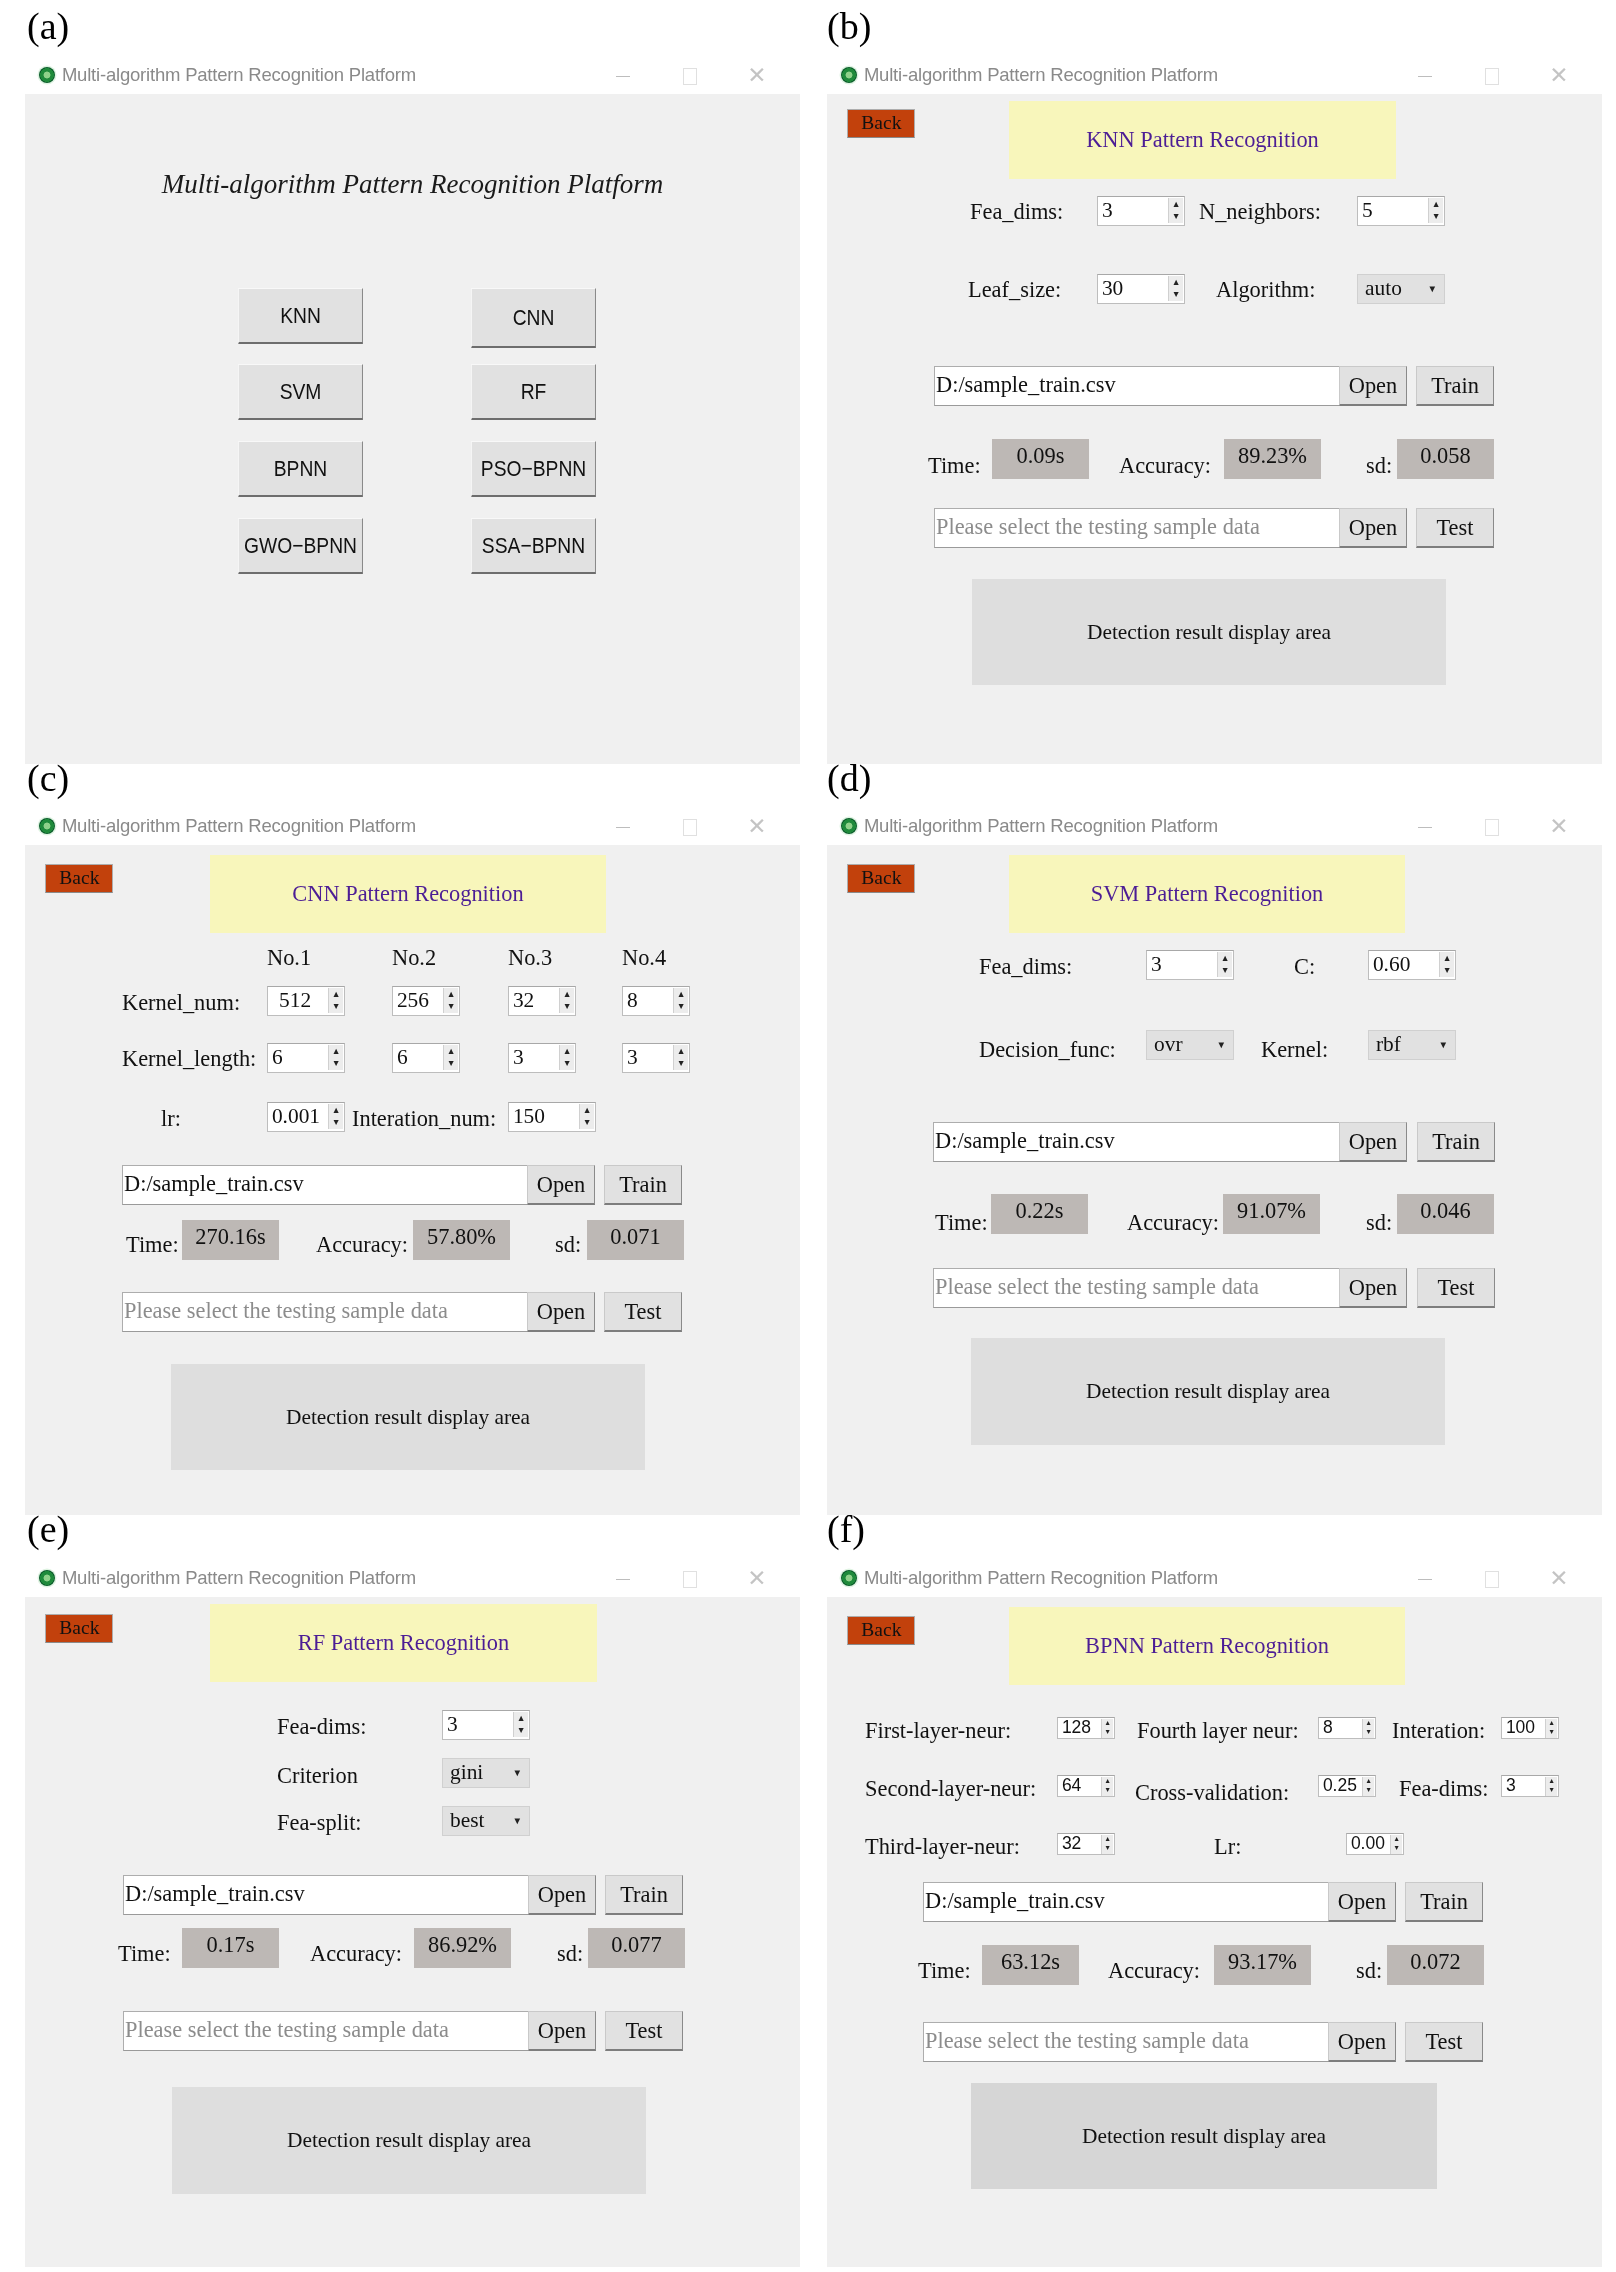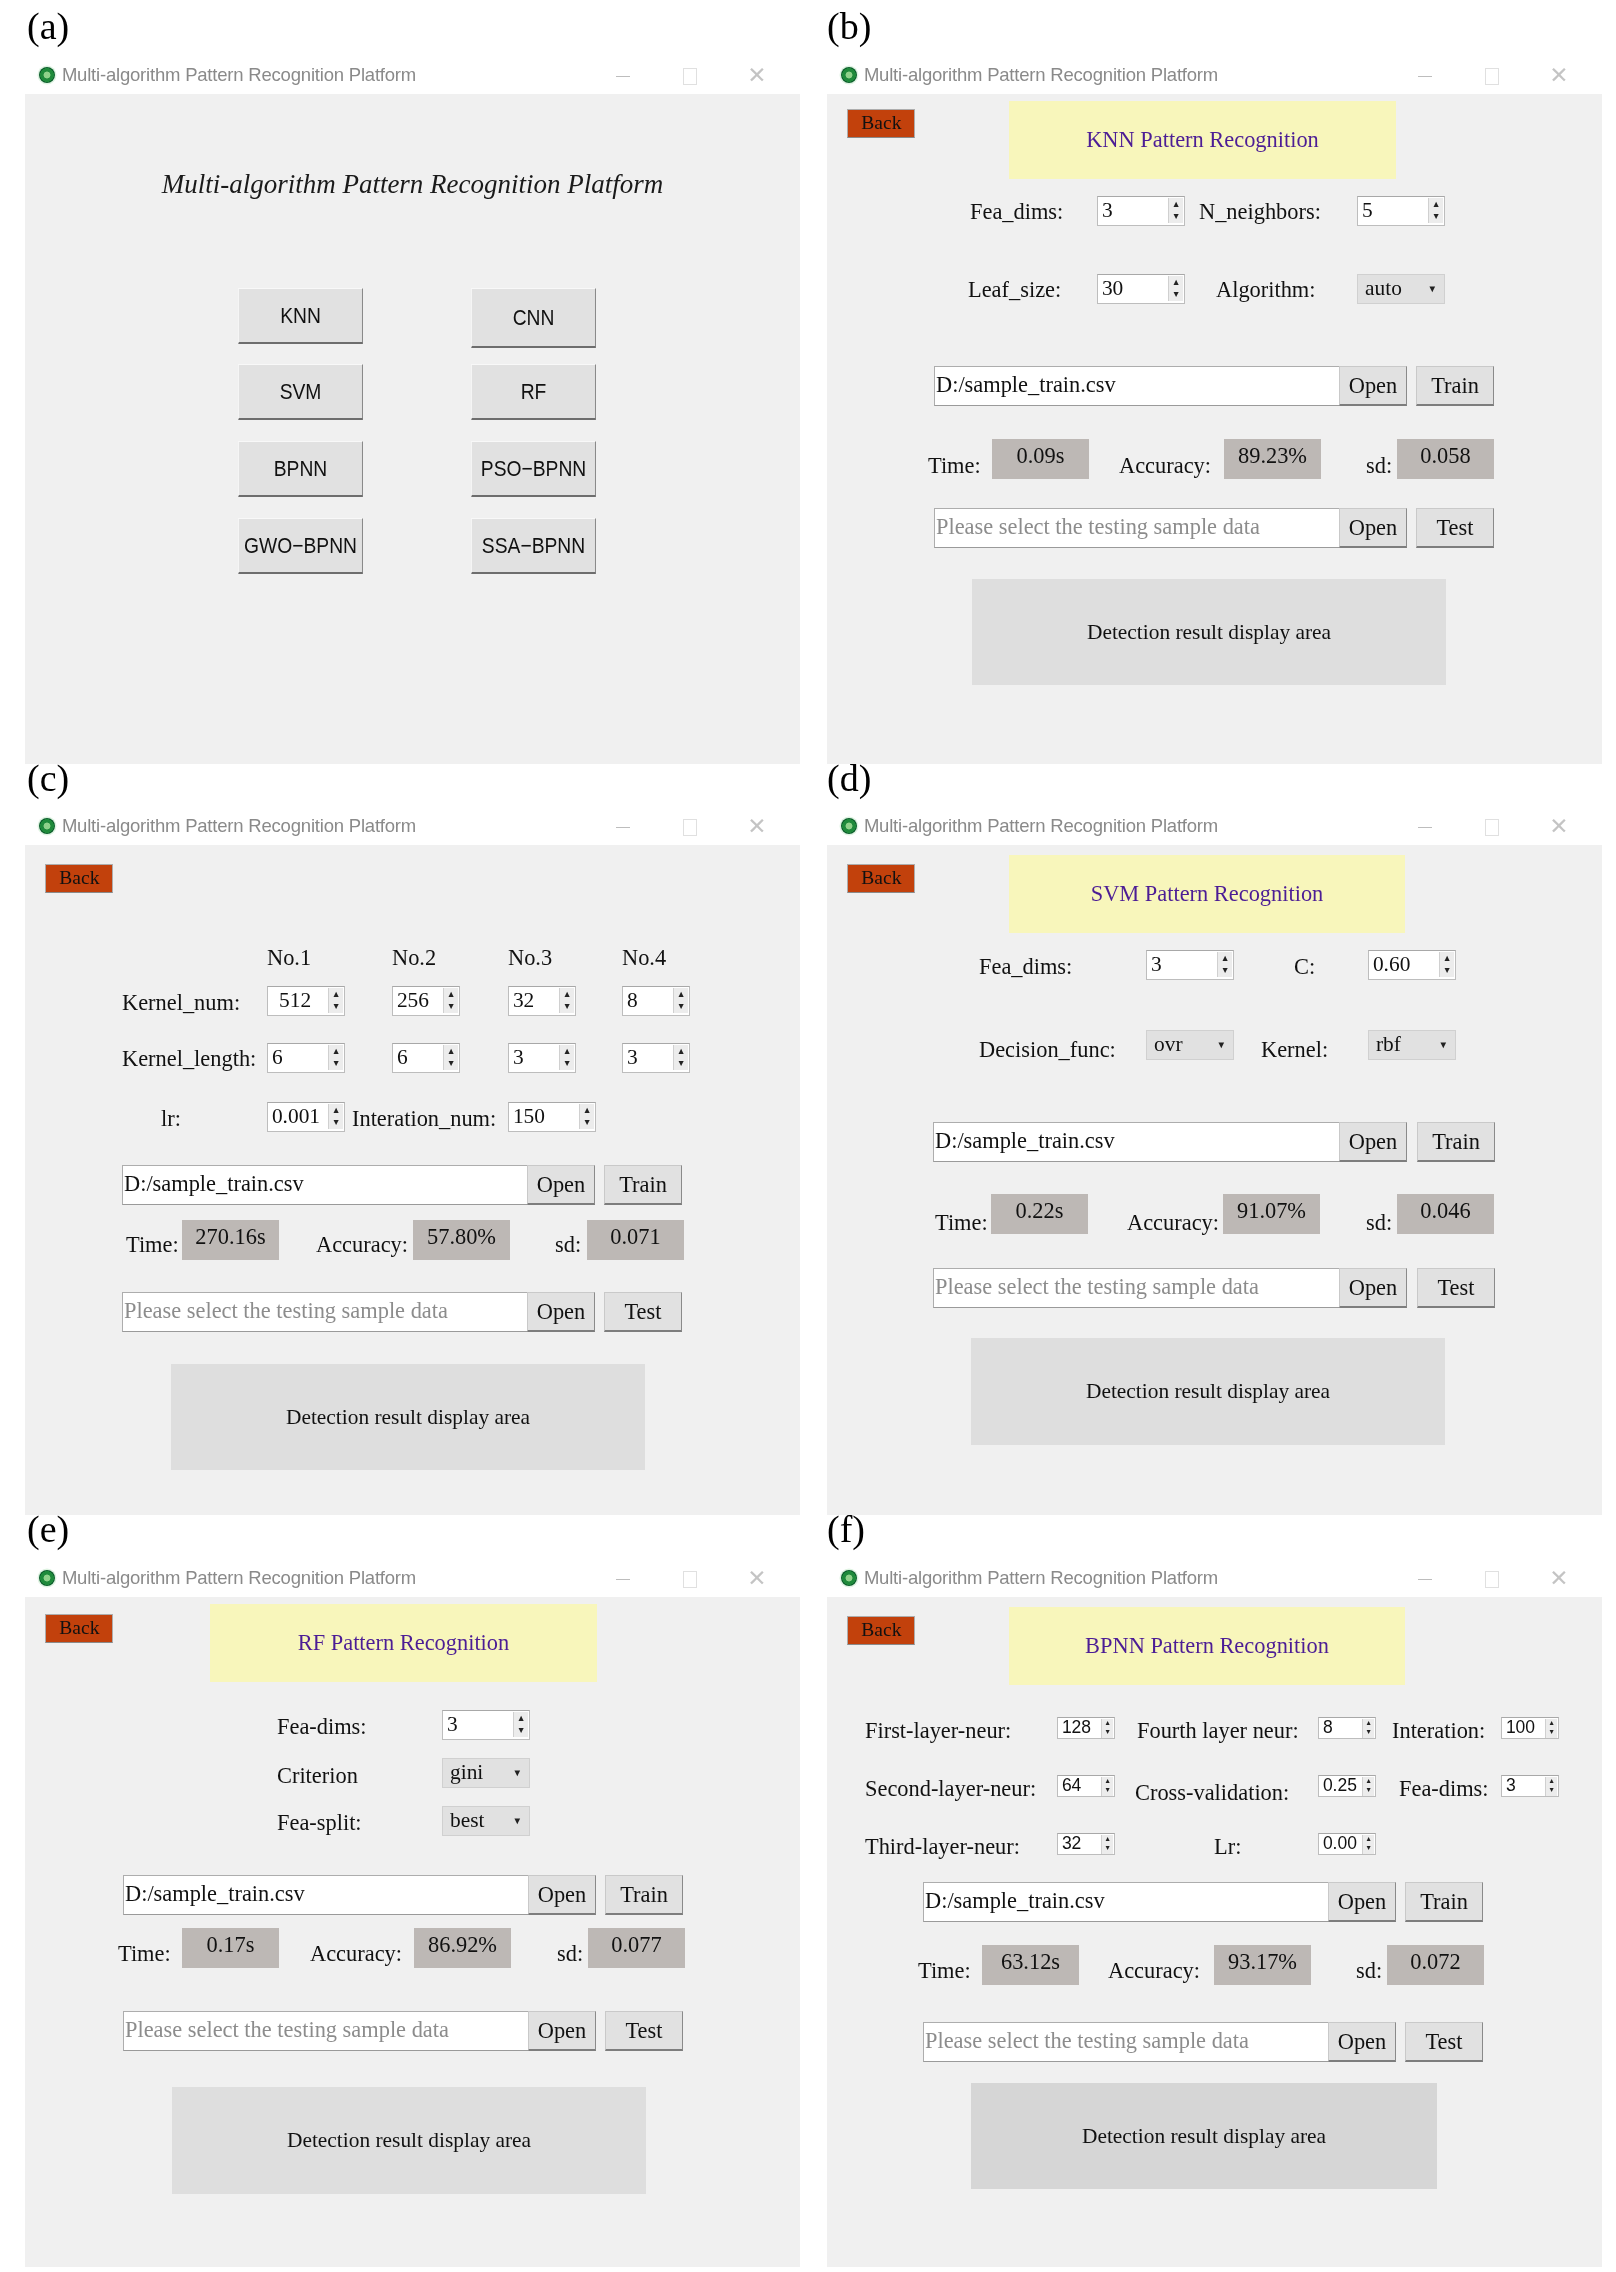--- a/index.html
+++ b/index.html
@@ -142,20 +142,21 @@
     <span class="app-icon"></span>
     <span class="title-text">Multi-algorithm Pattern Recognition Platform</span>
     <div class="win-ctrls">
       <span class="win-ctrl min"></span>
       <span class="win-ctrl max"></span>
       <span class="win-ctrl close">✕</span>
     </div>
   </div>
   <div class="content">
     <div class="back-btn" style="top:18.5px;">Back</div>
+    <div class="header-box" style="left:185px; top:9.7px; width:396px; height:78px;">CNN Pattern Recognition</div>
 
     <div class="lbl" style="left:242px; top:102px;">No.1</div>
     <div class="lbl" style="left:367px; top:102px;">No.2</div>
     <div class="lbl" style="left:483px; top:102px;">No.3</div>
     <div class="lbl" style="left:597px; top:102px;">No.4</div>
 
     <div class="lbl" style="left:97px; top:147px;">Kernel_num:</div>
     <div class="spin" style="left:242px; top:141px; width:78px;padding-left:11px;"><span>512</span><span class="arrows">
           <span>▲</span>
           <span>▼</span>
@@ -360,21 +361,21 @@
           <span>▲</span>
           <span>▼</span>
         </span></div>
 
     <div class="lbl" style="left:38px; top:239px;">Third-layer-neur:</div>
     <div class="spin small" style="left:230px; top:236px; width:58px;"><span>32</span><span class="arrows">
           <span>▲</span>
           <span>▼</span>
         </span></div>
     <div class="lbl" style="left:387px; top:239px;">Lr:</div>
-    <div class="spin small" style="left:491px; top:236px; width:58px;"><span>0.00</span><span class="arrows">
+    <div class="spin small" style="left:519px; top:236px; width:58px;"><span>0.00</span><span class="arrows">
           <span>▲</span>
           <span>▼</span>
         </span></div>
 
     <div class="path-input" style="left:96px; top:285px; width:406px;">D:/sample_train.csv</div>
     <div class="btn" style="left:501px; top:285px; width:68px;">Open</div>
     <div class="btn" style="left:578px; top:285px; width:78px;">Train</div>
 
     <div class="lbl" style="left:91px; top:363px;">Time:</div>
     <div class="value-box" style="left:155px; top:348px; width:97px;">63.12s</div>

